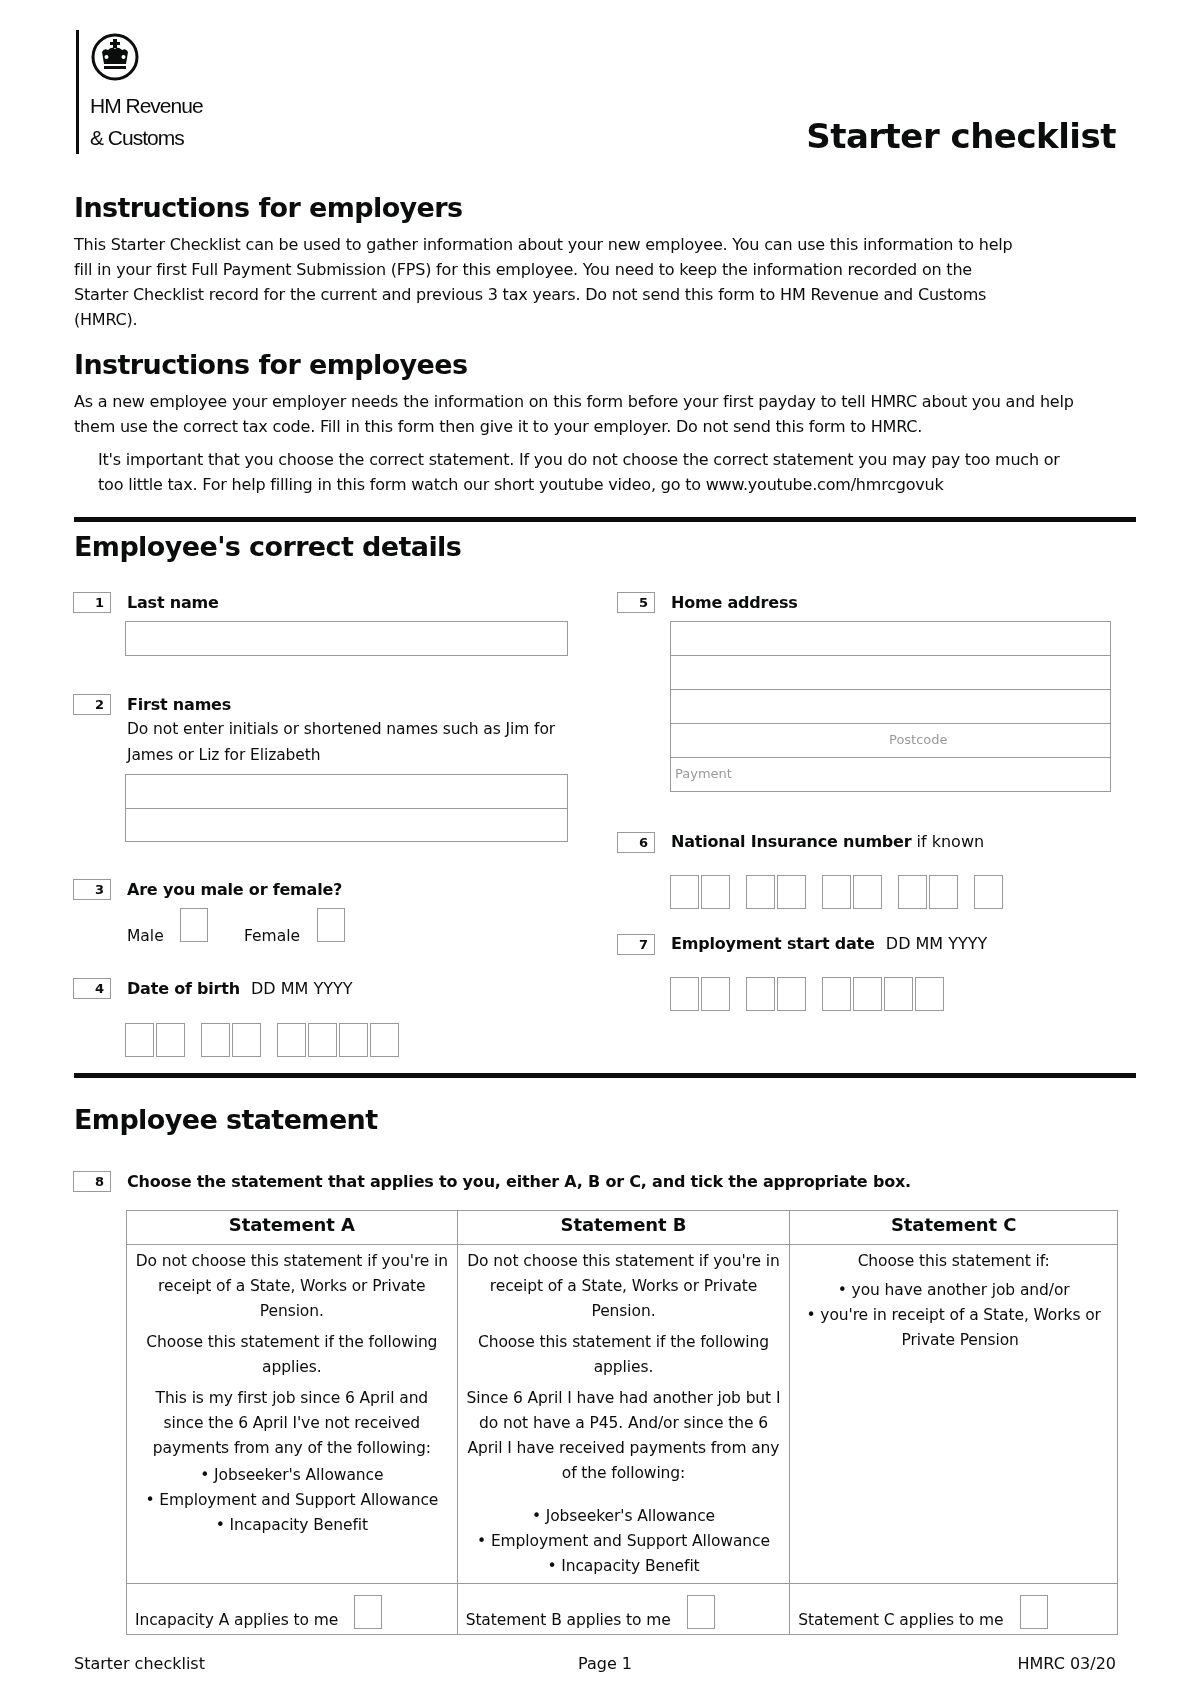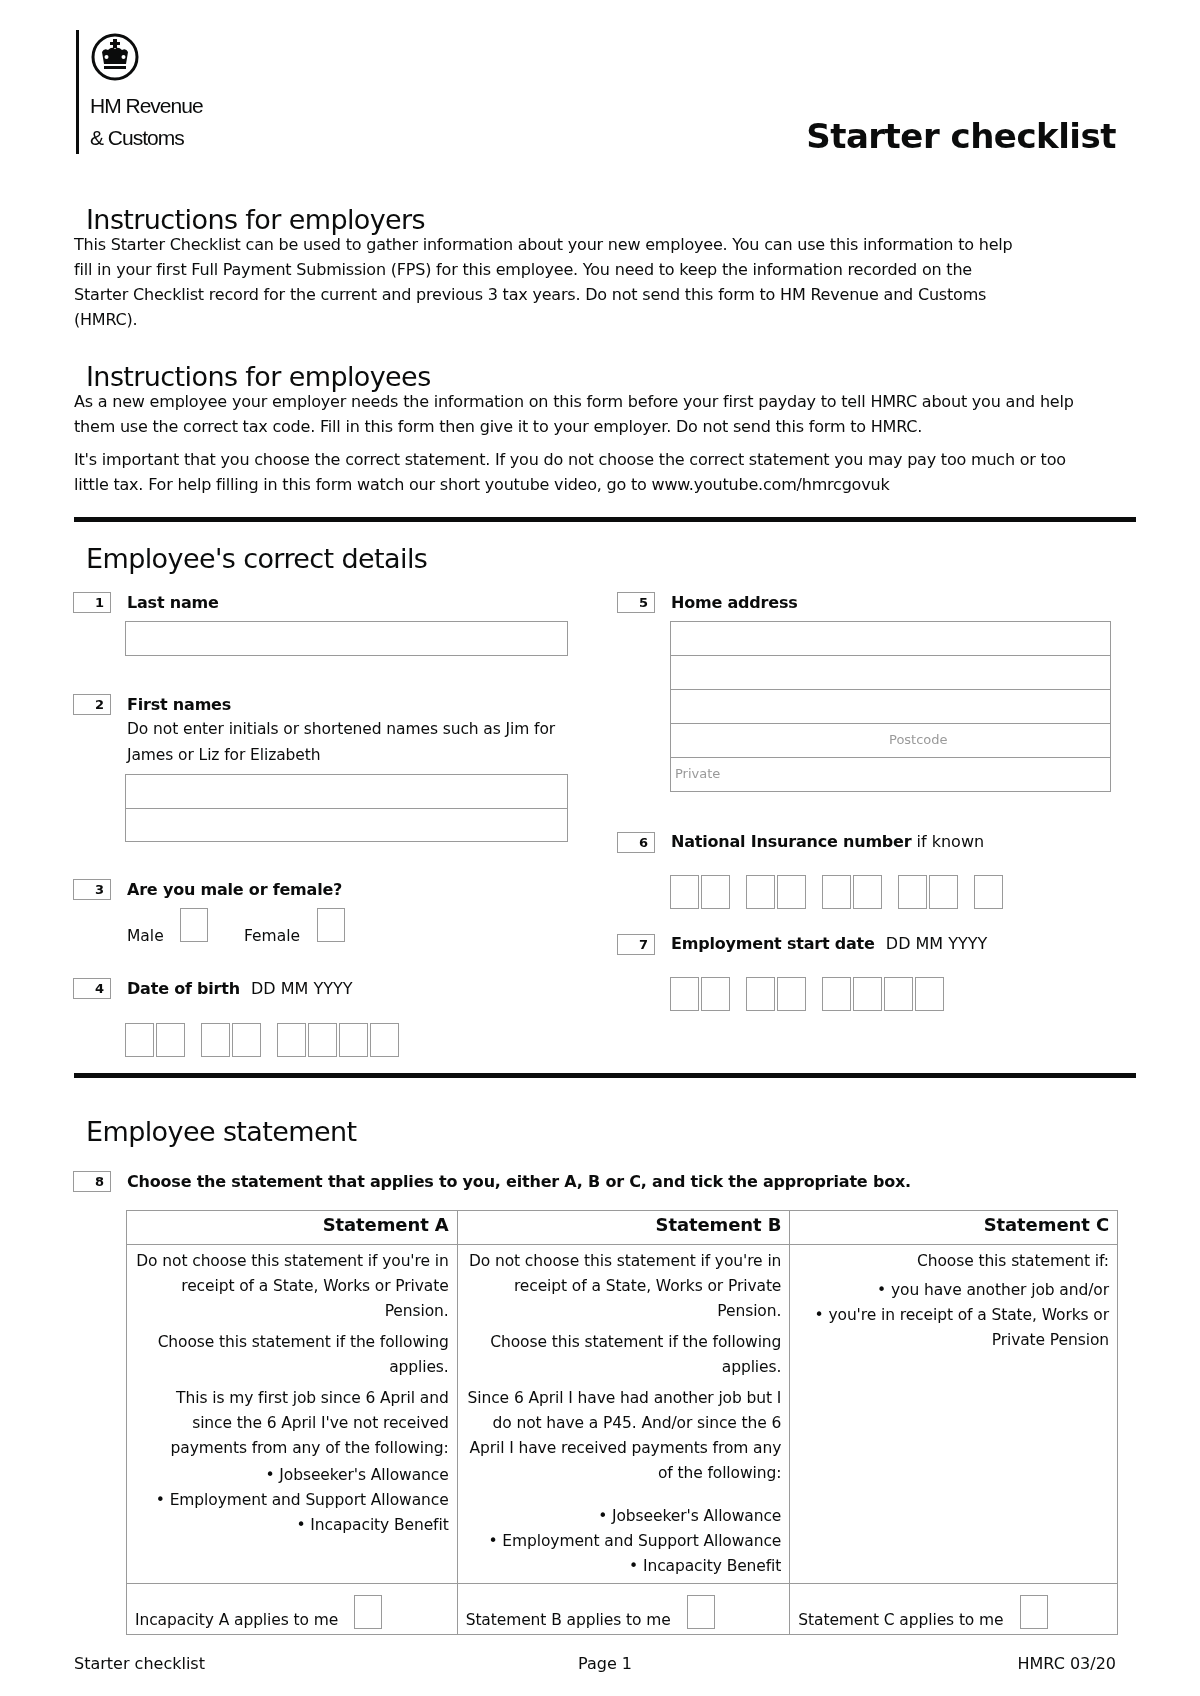--- a/index.html
+++ b/index.html
@@ -6,21 +6,21 @@
   body { width:1200px; height:1696px; position:relative; overflow:hidden;
          font-family:"DejaVu Sans", sans-serif; color:#0b0c0c; }
   .abs { position:absolute; }
 
   
   .logo-bar { left:76px; top:30px; width:3px; height:124px; background:#0b0c0c; }
   .crest { left:90px; top:32px; width:50px; height:50px; }
   .logo-text { left:90px; top:90px; font-family:"Liberation Sans", sans-serif; font-size:21px; line-height:32px; letter-spacing:-1px; font-weight:500; }
   .doc-title { right:84px; top:116px; font-size:34px; font-weight:bold; letter-spacing:-0.5px; }
 
-  h2.sec { position:absolute; margin:12px; font-size:27px; font-weight:normal; letter-spacing:-0.6px; left:74px; }
+  h2.sec { position:absolute; margin:0; font-size:27px; font-weight:bold; letter-spacing:-0.6px; left:74px; }
   .para { position:absolute; left:74px; width:1020px; font-size:16px; line-height:25px; letter-spacing:-0.2px; }
   .para p { margin:0; }
 
   .rule { left:74px; width:1062px; height:5px; background:#0b0c0c; }
 
   
   .qnum { width:38px; height:21px; border:1.5px solid #9a9a9a; box-sizing:border-box; font-size:13px; font-weight:bold; text-align:right; padding-right:6px; line-height:19px; }
   .qlabel { font-size:16px; font-weight:bold; letter-spacing:-0.2px; }
   .hint { font-size:15.5px; line-height:26px; letter-spacing:-0.1px; }
 
@@ -30,21 +30,21 @@
   .ph { color:#9a9a9a; font-size:13px; position:absolute; }
 
   .cbox { display:inline-block; width:29px; height:34px; border:1.5px solid #9a9a9a; box-sizing:border-box; background:#fff; vertical-align:top; }
   .cgroup { display:inline-block; margin-right:16px; font-size:0; }
   .cgroup .cbox + .cbox { margin-left:2px; }
 
   .tick { display:inline-block; width:28px; height:34px; border:1.5px solid #9a9a9a; box-sizing:border-box; background:#fff; }
 
   
   table.stmt { position:absolute; left:126px; top:1210px; width:992px; border-collapse:collapse; font-size:15.5px; letter-spacing:-0.1px; }
-  table.stmt td, table.stmt th { border:1.5px solid #9a9a9a; vertical-align:top; text-align:right; padding:4px 8px; }
+  table.stmt td, table.stmt th { border:1.5px solid #9a9a9a; vertical-align:top; text-align:center; padding:4px 8px; }
   table.stmt th { font-size:18px; font-weight:bold; height:27px; padding:3px 8px; }
   table.stmt td.body p { margin:0 0 6px 0; line-height:25px; }
   table.stmt ul { margin:0; padding:0; list-style:none; }
   table.stmt li { line-height:25px; padding-left:13px; text-indent:-13px; }
   table.stmt li::before { content:"• "; }
   table.stmt td.applies { height:50px; vertical-align:middle; padding:0 8px; }
   .applies-inner { display:flex; align-items:flex-end; gap:16px; padding-top:6px; }
 
   .footer { top:1654px; font-size:16px; }
 </style>
@@ -68,21 +68,21 @@
 <div class="abs doc-title">Starter checklist</div>
 
 <h2 class="sec" style="top:192px;">Instructions for employers</h2>
 <div class="para" style="top:232px; width:950px;">
   <p>This Starter Checklist can be used to gather information about your new employee. You can use this information to help fill in your first Full Payment Submission (FPS) for this employee. You need to keep the information recorded on the Starter Checklist record for the current and previous 3 tax years. Do not send this form to HM Revenue and Customs (HMRC).</p>
 </div>
 
 <h2 class="sec" style="top:349px;">Instructions for employees</h2>
 <div class="para" style="top:389px; width:1010px;">
   <p>As a new employee your employer needs the information on this form before your first payday to tell HMRC about you and help them use the correct tax code. Fill in this form then give it to your employer. Do not send this form to HMRC.</p>
-  <p style="margin-top:8px;">It's important that you choose the correct statement. If you do not choose the correct statement you may pay too much or too little tax. For help filling in this form watch our short youtube video, go to www.youtube.com/hmrcgovuk</p>
+  <p style="margin-top:8px;margin-left:24px;">It's important that you choose the correct statement. If you do not choose the correct statement you may pay too much or too little tax. For help filling in this form watch our short youtube video, go to www.youtube.com/hmrcgovuk</p>
 </div>
 
 <div class="abs rule" style="top:517px;"></div>
 
 <h2 class="sec" style="top:531px;">Employee's correct details</h2>
 
 <div class="abs qnum" style="left:73px; top:592px;">1</div>
 <div class="abs qlabel" style="left:127px; top:593px;">Last name</div>
 <div class="abs field" style="left:125px; top:621px; width:443px; height:35px;"></div>
 
@@ -113,21 +113,21 @@
 <div class="abs qnum" style="left:617px; top:592px;">5</div>
 <div class="abs qlabel" style="left:671px; top:593px;">Home address</div>
 <div class="abs field stack" style="left:670px; top:621px; width:441px; height:171px;">
   <div class="row"></div>
   <div class="row"></div>
   <div class="row"></div>
   <div class="row">
     <span class="ph" style="left:218px; top:8px;">Postcode</span>
   </div>
   <div class="row">
-    <span class="ph" style="left:4px; top:8px;">Private</span>
+    <span class="ph" style="left:4px; top:8px;">Payment</span>
   </div>
 </div>
 
 <div class="abs qnum" style="left:617px; top:832px;">6</div>
 <div class="abs" style="left:671px; top:832px; font-size:16px;">
   <span class="qlabel">National Insurance number</span>
   <span>if known</span>
 </div>
 <div class="abs" style="left:670px; top:860px;">
   <span class="cgroup"><span class="cbox"></span><span class="cbox"></span></span><span class="cgroup"><span class="cbox"></span><span class="cbox"></span></span><span class="cgroup"><span class="cbox"></span><span class="cbox"></span></span><span class="cgroup"><span class="cbox"></span><span class="cbox"></span></span><span class="cgroup"><span class="cbox"></span></span>

